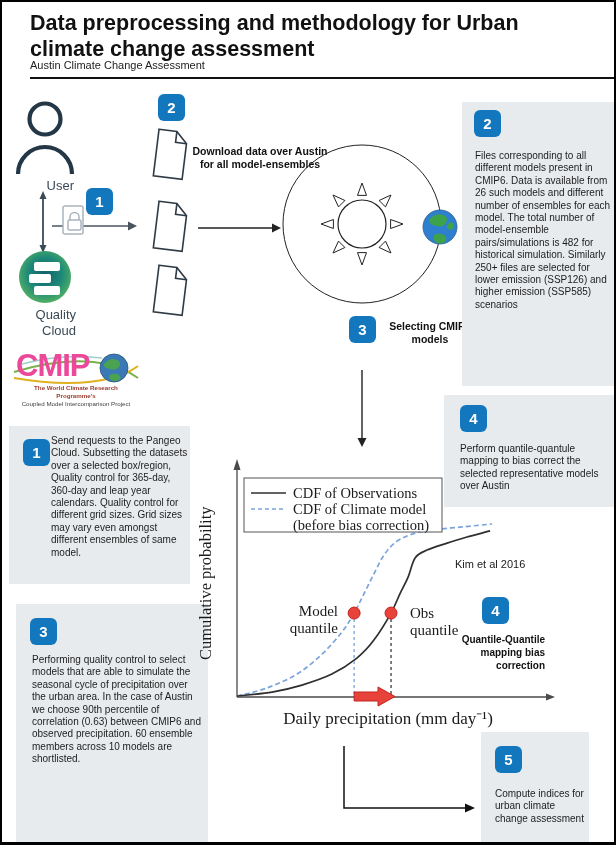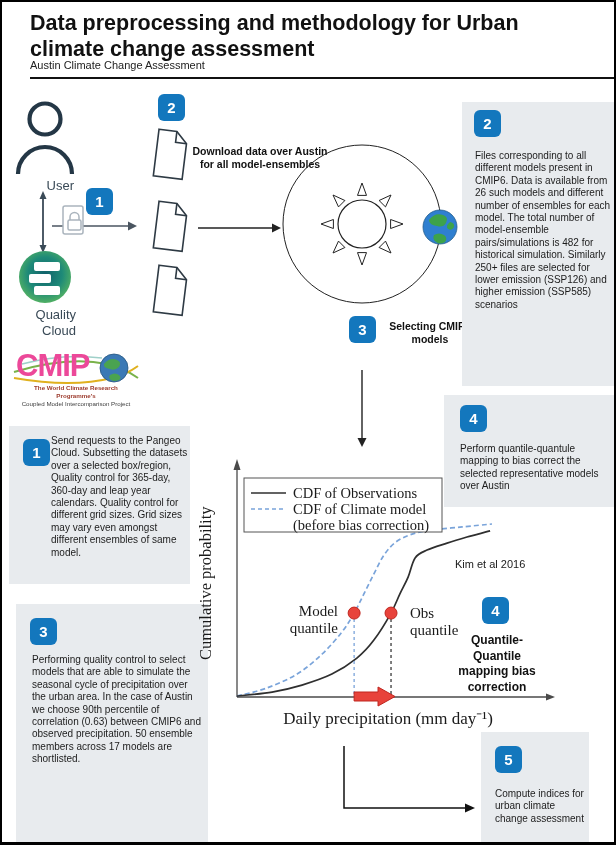--- a/index.html
+++ b/index.html
@@ -6,21 +6,21 @@
   #page{position:relative;width:616px;height:845px;background:#fff;border:2px solid #000;border-bottom-width:3px;box-sizing:border-box;overflow:hidden;font-family:"Liberation Sans",sans-serif;color:#1c1c1c;}
   .abs{position:absolute;}
   .title{font-size:21.5px;font-weight:bold;line-height:1.22;color:#111;}
   .subtitle{font-size:11px;color:#222;}
   .rule{height:2px;background:#111;}
   .badge{position:absolute;width:27px;height:27px;background:#1377bd;border-radius:6px;color:#fff;font-weight:bold;font-size:15px;line-height:27px;text-align:center;}
   .panel{position:absolute;background:#e8ebee;}
   .panel-text{position:absolute;font-size:10px;line-height:1.24;color:#1c1c1c;}
   .flow-label{position:absolute;font-weight:bold;font-size:10.5px;line-height:1.25;text-align:center;color:#111;}
   .icon-label{position:absolute;font-size:13px;line-height:1.25;text-align:right;color:#3a4a57;}
-  .qq-caption{position:absolute;font-weight:bold;font-size:12px;line-height:1.3;text-align:center;color:#111;}
+  .qq-caption{position:absolute;font-weight:bold;font-size:10px;line-height:1.3;text-align:right;color:#111;}
   .cmip-word{position:absolute;font-size:31px;font-weight:bold;letter-spacing:-1px;color:#ec4899;}
   .cmip-tag{position:absolute;width:124px;text-align:center;}
   .cmip-tag .t1{font-size:6.2px;font-weight:bold;color:#9c3a2c;line-height:1.3;}
   .cmip-tag .t2{font-size:6.2px;color:#3f3f3f;line-height:1.3;}
   svg{display:block;}
   text{font-family:"Liberation Serif",serif;fill:#1a1a1a;}
   .sans-text{font-family:"Liberation Sans",sans-serif;}
 </style>
 </head>
 <body>
@@ -147,21 +147,21 @@
   <div class="panel" style="left:460px;top:100px;width:152px;height:284px;"></div>
   <div class="badge" style="left:472px;top:108px;">2</div>
   <div class="panel-text" style="left:473px;top:148px;width:138px;">Files corresponding to all different models present in CMIP6. Data is available from 26 such models and different number of ensembles for each model. The total number of model-ensemble pairs/simulations is 482 for historical simulation. Similarly 250+ files are selected for lower emission (SSP126) and higher emission (SSP585) scenarios</div>
 
   <div class="panel" style="left:7px;top:424px;width:181px;height:158px;"></div>
   <div class="badge" style="left:21px;top:437px;">1</div>
   <div class="panel-text" style="left:49px;top:433px;width:138px;">Send requests to the Pangeo Cloud. Subsetting the datasets over a selected box/region, Quality control for 365-day, 360-day and leap year calendars. Quality control for different grid sizes. Grid sizes may vary even amongst different ensembles of same model.</div>
 
   <div class="panel" style="left:14px;top:602px;width:192px;height:241px;"></div>
   <div class="badge" style="left:28px;top:616px;">3</div>
-  <div class="panel-text" style="left:30px;top:652px;width:172px;">Performing quality control to select models that are able to simulate the seasonal cycle of precipitation over the urban area. In the case of Austin we choose 90th percentile of correlation (0.63) between CMIP6 and observed precipitation. 50 ensemble members across 17 models are shortlisted.</div>
+  <div class="panel-text" style="left:30px;top:652px;width:172px;">Performing quality control to select models that are able to simulate the seasonal cycle of precipitation over the urban area. In the case of Austin we choose 90th percentile of correlation (0.63) between CMIP6 and observed precipitation. 60 ensemble members across 10 models are shortlisted.</div>
 
   <div class="panel" style="left:442px;top:393px;width:170px;height:112px;"></div>
   <div class="badge" style="left:458px;top:403px;">4</div>
   <div class="panel-text" style="left:458px;top:441px;width:152px;">Perform quantile-quantule mapping to bias correct the selected representative models over Austin</div>
 
   <svg id="chart" class="abs" style="left:195px;top:446px;" width="372" height="292" viewBox="0 0 372 292">
 
     <line x1="40" y1="249" x2="40" y2="14" stroke="#4a4a4a" stroke-width="1.3"></line>
     <polygon points="36.5,22 40,11 43.5,22" fill="#4a4a4a"></polygon>
     <line x1="40" y1="249" x2="350" y2="249" stroke="#4a4a4a" stroke-width="1.3"></line>

